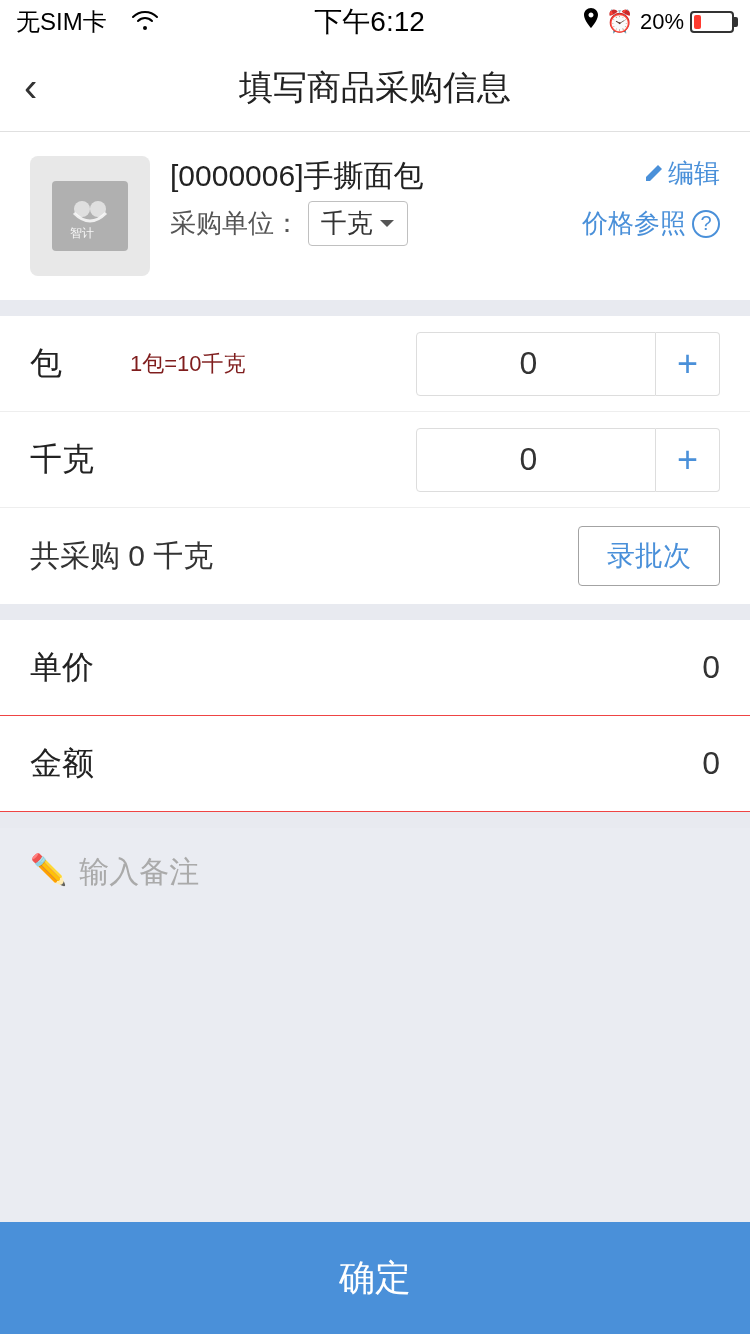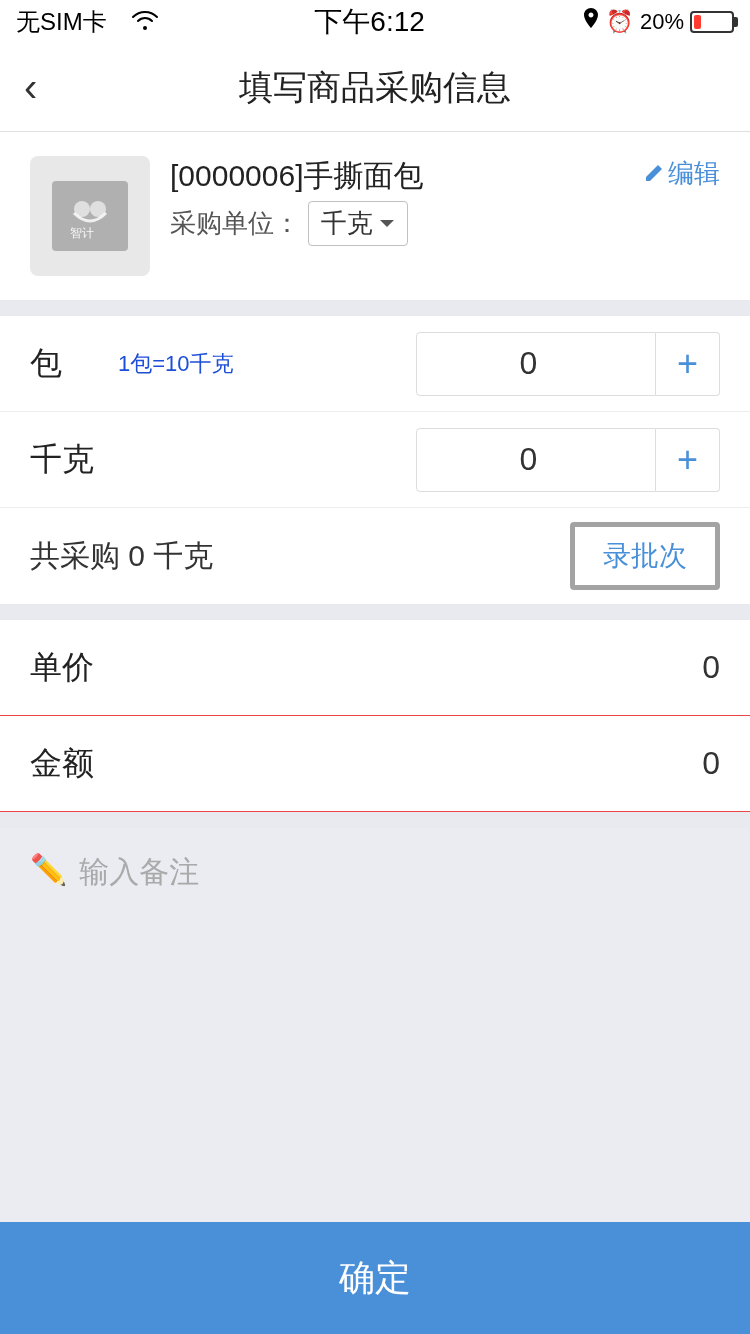--- a/index.html
+++ b/index.html
@@ -176,22 +176,22 @@
       height: 96px;
       border-bottom: 1px solid #eee;
     }
     .input-row-label {
       font-size: 32px;
       color: #222;
       min-width: 80px;
     }
     .input-sub-label {
       font-size: 22px;
-      color: #1d4ed8;
-      margin-left: 8px;
+      color: #7f1d1d;
+      margin-left: 20px;
     }
     .input-right {
       display: flex;
       align-items: center;
       margin-left: auto;
       gap: 0;
     }
     .qty-input {
       width: 240px;
       height: 64px;
@@ -225,21 +225,21 @@
       justify-content: space-between;
       padding: 0 30px;
       height: 96px;
       background: #fff;
     }
     .total-label {
       font-size: 30px;
       color: #333;
     }
     .batch-btn {
-      border: 5px solid #a3a3a3;
+      border: 1px solid #a3a3a3;
       border-radius: 4px;
       padding: 10px 28px;
       font-size: 28px;
       color: #4a90d9;
       background: #fff;
       cursor: pointer;
     }
 
     
     .price-section {
@@ -357,20 +357,24 @@
       <div class="purchase-unit-row">
         <div>
           <span class="purchase-unit-label">采购单位：</span>
           <span class="unit-select">
             <span>千克</span>
             <svg width="16" height="10" viewBox="0 0 16 10" fill="#555">
                 <path d="M1 1l7 7 7-7"></path>
               </svg>
           </span>
         </div>
+        <div class="price-ref">
+          <span>价格参照</span>
+          <span class="help-circle">?</span>
+        </div>
       </div>
     </div>
   </div>
 
   <div class="section-divider"></div>
 
   <div class="input-section">
 
     <div class="input-row">
       <span class="input-row-label">包</span>

